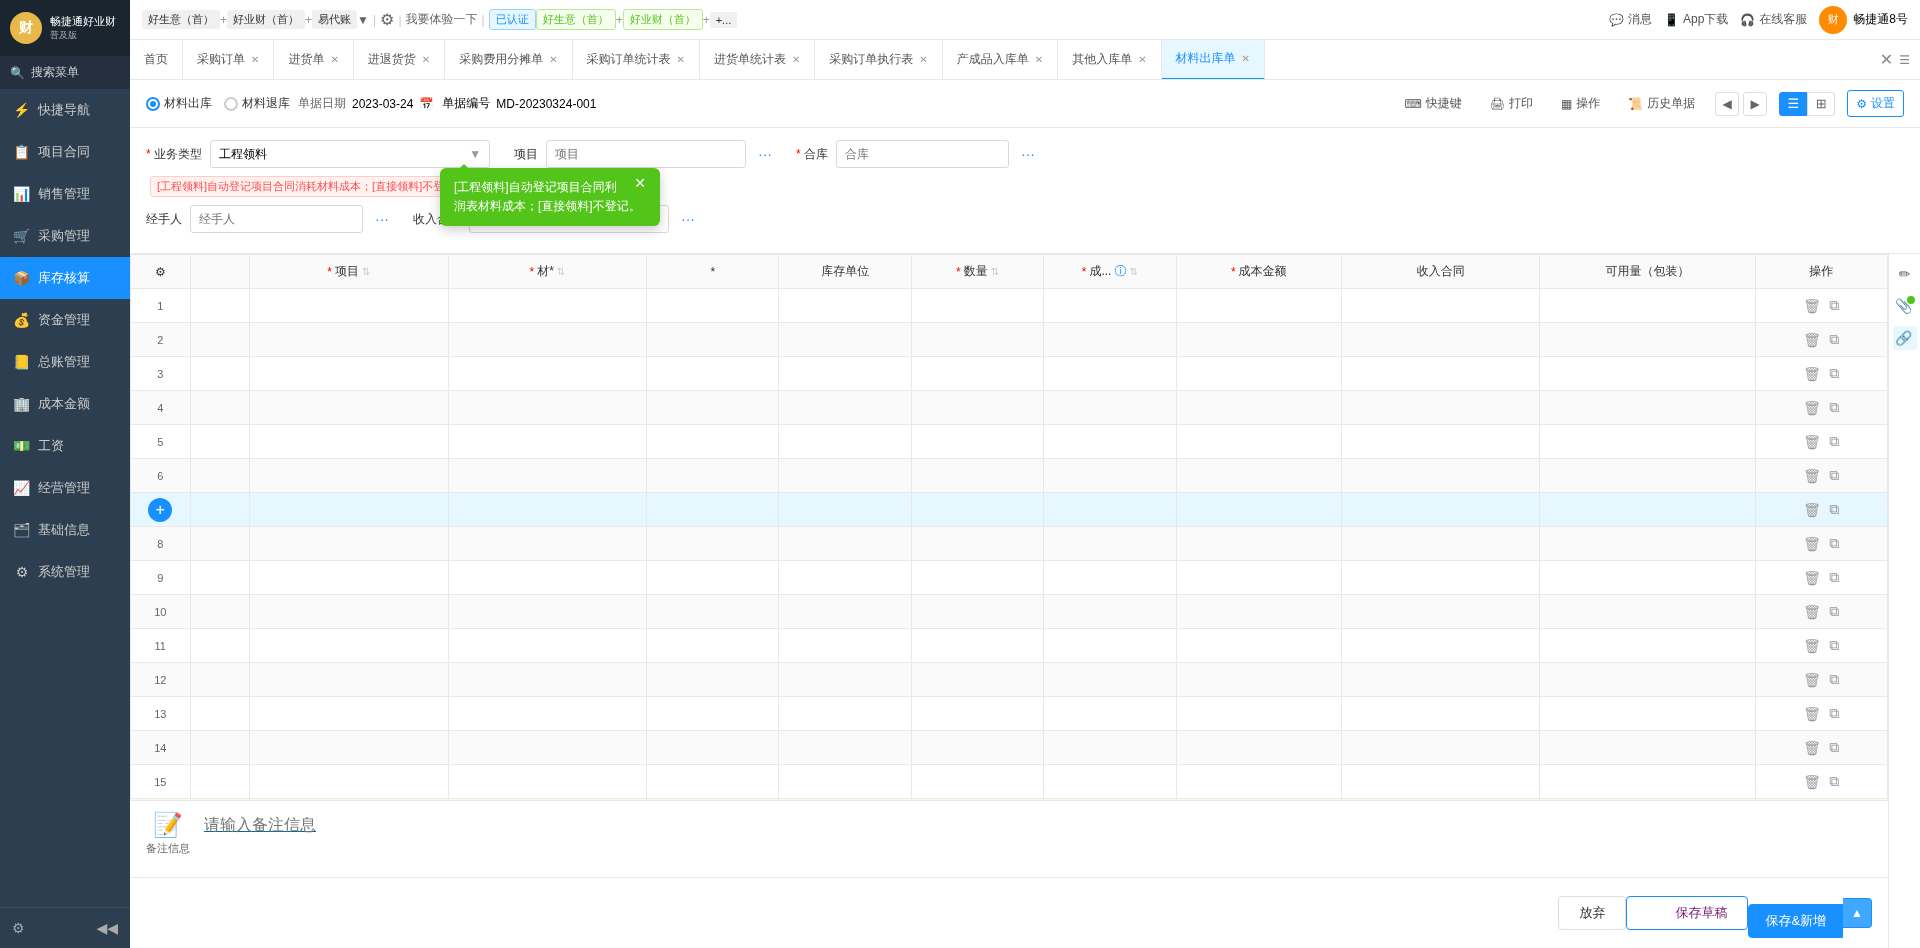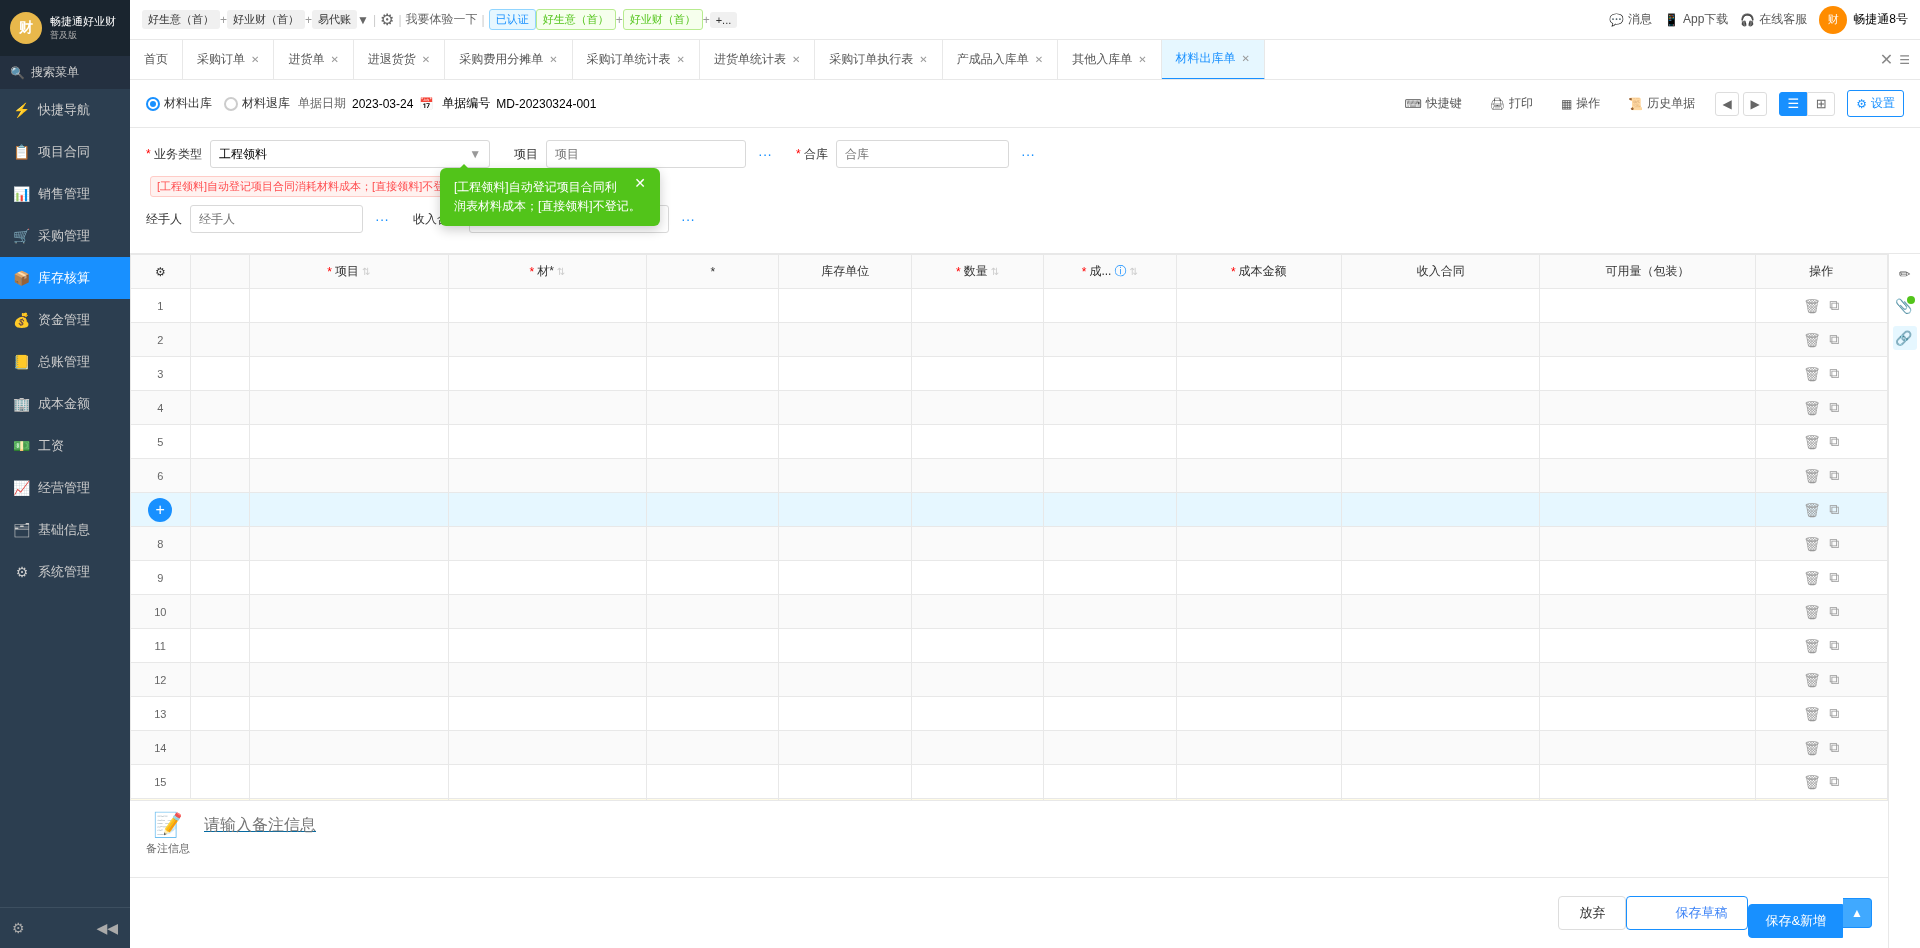--- a/index.html
+++ b/index.html
@@ -116,21 +116,21 @@
     
     .bottom-bar { background: #fff; border-top: 1px solid #e8e8e8; padding: 10px 16px; display: flex; align-items: flex-start; flex-shrink: 0; }
     .notes-section { display: flex; align-items: flex-start; gap: 10px; flex: 1; }
     .notes-icon { color: #1890ff; font-size: 24px; display: flex; flex-direction: column; align-items: center; }
     .notes-label { font-size: 11px; color: #666; margin-top: 2px; }
     .notes-input { flex: 1; border: none; outline: none; color: #0369a1; font-size: 16px; padding: 4px; min-height: 40px; resize: none; text-decoration: underline; }
     
     .action-buttons { display: flex; align-items: center; margin-top: 10px; justify-content: flex-end; padding: 10px 16px; border-top: 1px solid #e8e8e8; }
     .btn { padding: 7px 20px; border-radius: 4px; font-size: 13px; cursor: pointer; border: 1px solid #ddd; }
     .btn-default { background: #fff; color: #333; }
-    .btn-outline { background: #fff; color: #3b82f6; border-color: #1890ff; padding-left: 48px; }
+    .btn-outline { background: #fff; color: #701a75; border-color: #1890ff; padding-left: 48px; }
     .btn-primary-split { display: flex; align-items: center; }
     .btn-primary-main { background: #1890ff; color: #fff; border: 1px solid #1890ff; border-radius: 4px 0 0 4px; padding: 7px 16px; font-size: 13px; cursor: pointer; margin-top: 16px; }
     .btn-primary-arrow { background: #40a9ff; color: #fff; border: 1px solid #1890ff; border-left: none; border-radius: 0 4px 4px 0; padding: 7px 8px; font-size: 12px; cursor: pointer; }
     
     .table-wrapper { overflow: auto; flex: 1; }
     
     .page-body { flex: 1; display: flex; flex-direction: column; overflow: hidden; }
     
     
     ::-webkit-scrollbar { width: 6px; height: 6px; }

